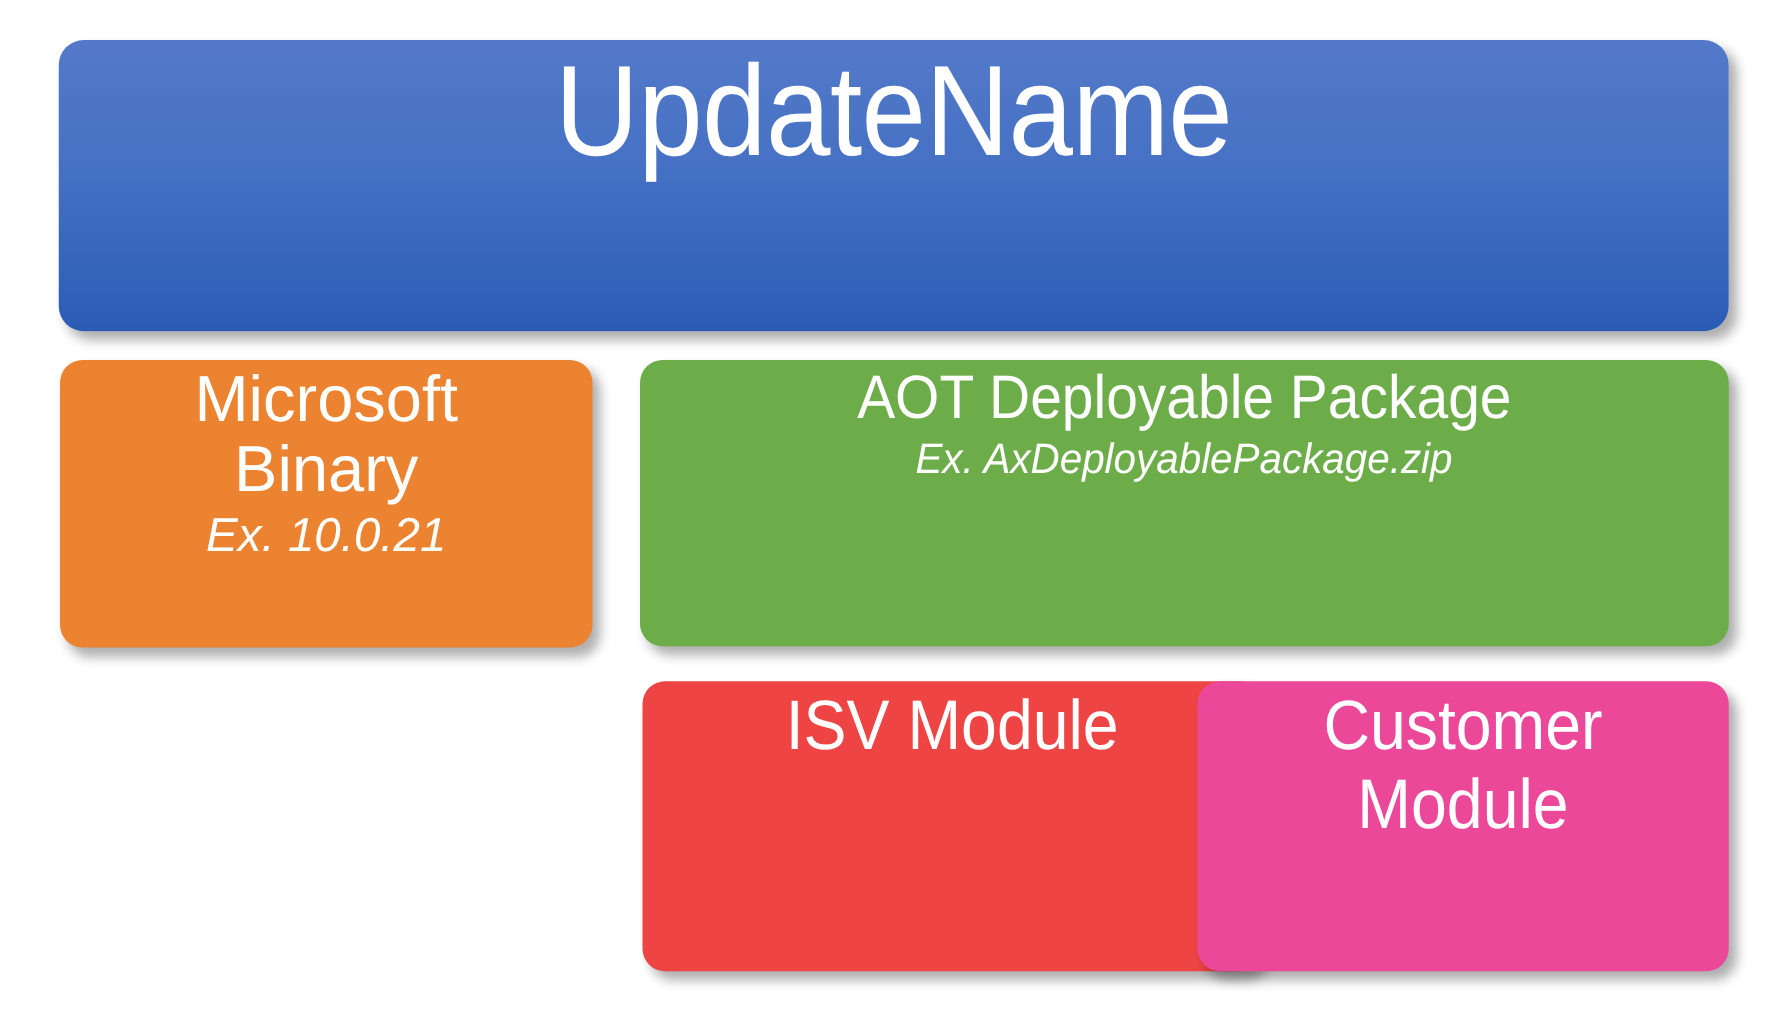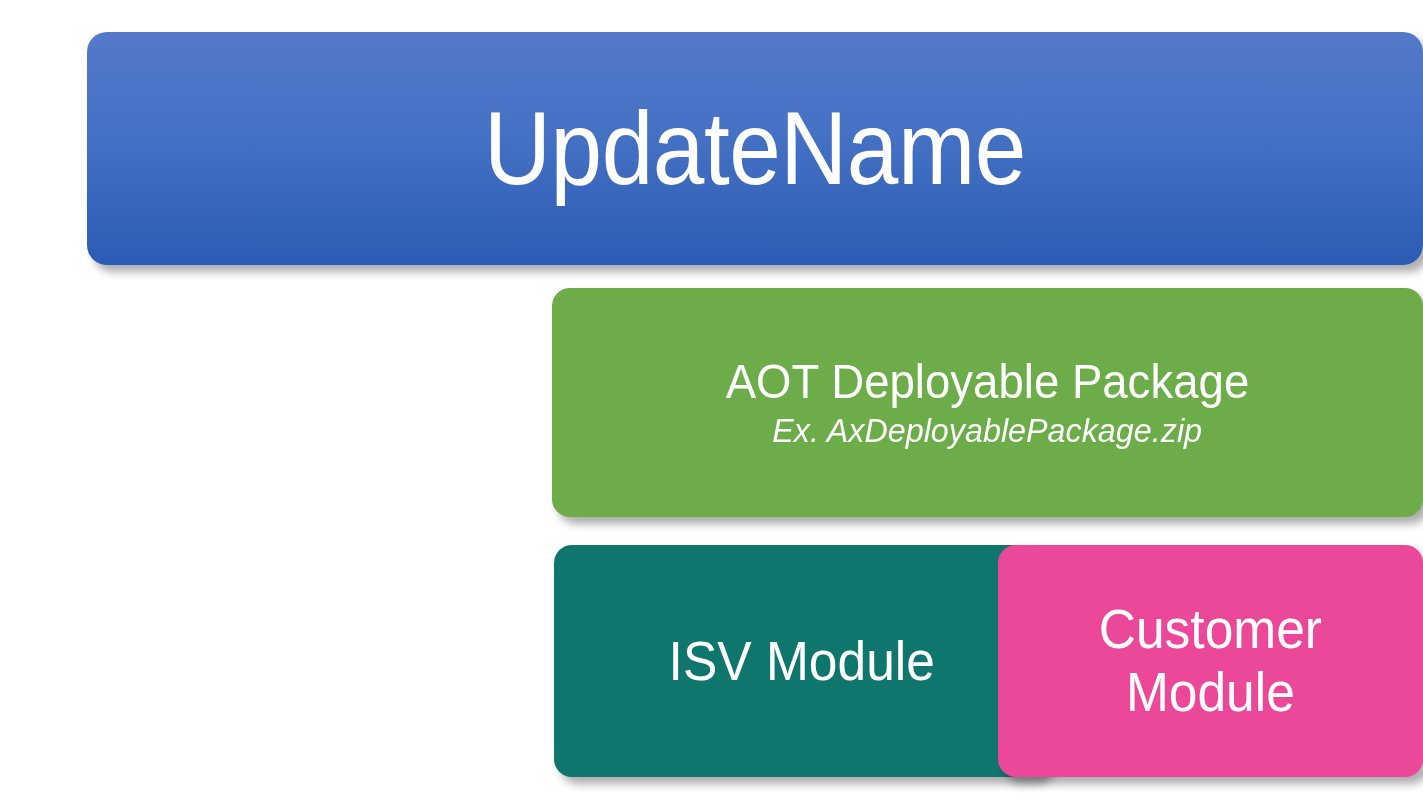--- a/index.html
+++ b/index.html
@@ -26,27 +26,25 @@
     background: #ffffff;
   }
 
   .node {
     position: absolute;
     box-sizing: border-box;
     border-radius: 18px;
     display: flex;
     flex-direction: column;
     align-items: center;
-    justify-content: center;
     text-align: center;
     color: #ffffff;
     box-shadow: 6px 7px 9px rgba(0,0,0,0.32);
     padding: 4px 14px;
     overflow: hidden;
-    margin-left: 40px;
   }
 
   
   .node-root {
     left: 47px;
     top: 32px;
     width: 1336px;
     height: 233px;
     background: linear-gradient(to bottom, #5479C9 0%, #4571C4 45%, #3463BA 80%, #2B5CB5 100%);
     border-radius: 20px;
@@ -96,21 +94,21 @@
     margin-top: 2px;
     transform: scaleX(0.95);
   }
 
   
   .node-isv {
     left: 514px;
     top: 545px;
     width: 496px;
     height: 232px;
-    background: #0f766e;
+    background: #ef4444;
   }
   .node-customer {
     left: 958px;
     top: 545px;
     width: 425px;
     height: 232px;
     background: #ec4899;
   }
   .node-isv .node-title,
   .node-customer .node-title {
@@ -133,20 +131,25 @@
 </style>
 </head>
 <body>
 
 <div id="diagram-canvas">
 
   <div class="node node-root">
     <span class="node-title">UpdateName</span>
   </div>
 
+  <div class="node node-binary">
+    <span class="node-title">Microsoft
+Binary</span>
+    <span class="node-subtitle">Ex. 10.0.21</span>
+  </div>
 
   <div class="node node-package">
     <span class="node-title">AOT Deployable Package</span>
     <span class="node-subtitle">Ex. AxDeployablePackage.zip</span>
   </div>
 
   <div class="node node-isv">
     <span class="node-title">ISV Module</span>
   </div>
 

